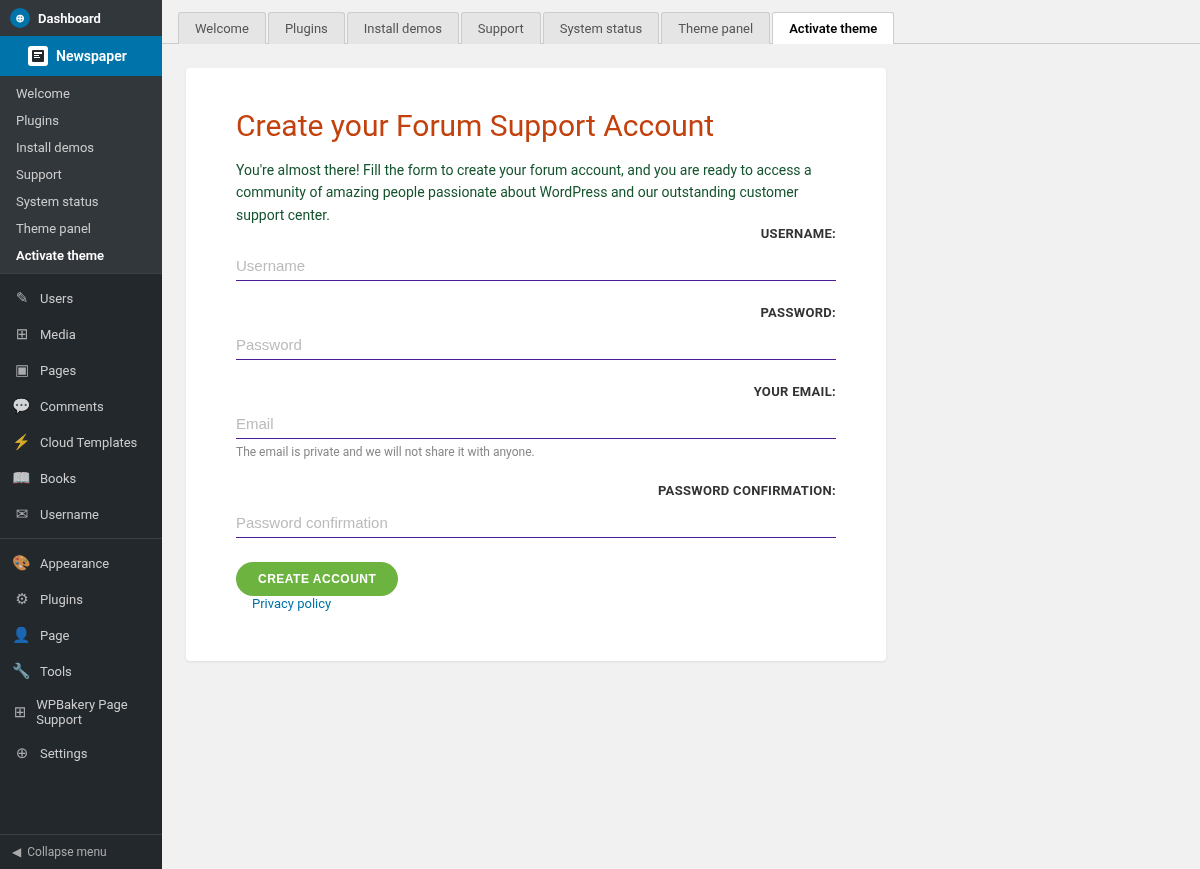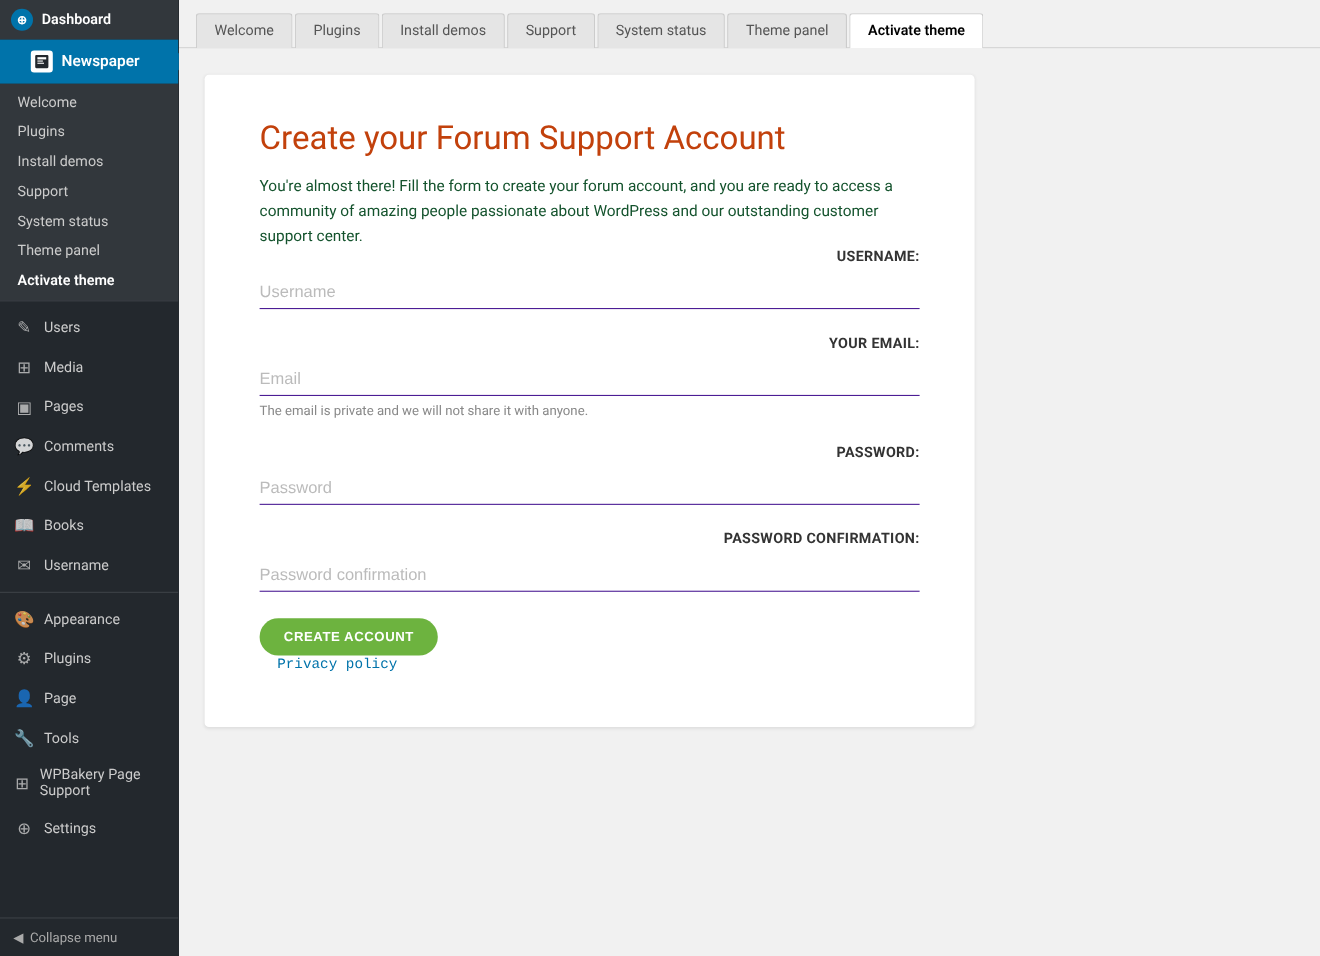--- a/index.html
+++ b/index.html
@@ -208,21 +208,20 @@
       letter-spacing: 0.5px;
       cursor: pointer;
       text-transform: uppercase;
     }
 
     .privacy-link {
       font-size: 13px;
       color: #0073aa;
       text-decoration: none;
       margin-left: 16px;
-      font-family: Liberation Mono, monospace;
     }
 
     .form-actions {
       display: flex;
       align-items: flex-start;
       margin-top: 16px;
       flex-direction: column;
     }
   </style>
 </head>
@@ -351,31 +350,31 @@
     <div class="card">
       <h1 class="card-title">Create your Forum Support Account</h1>
       <p class="card-subtitle">You're almost there! Fill the form to create your forum account, and you are ready to access a community of amazing people passionate about WordPress and our outstanding customer support center.</p>
 
       <div class="form-group">
         <label class="form-label">USERNAME:</label>
         <input class="form-input" type="text" placeholder="Username" style="">
       </div>
 
       <div class="form-group">
+        <label class="form-label">PASSWORD:</label>
+        <input class="form-input" type="password" placeholder="Password" style="">
+      </div>
+
+      <div class="form-group">
         <label class="form-label">YOUR EMAIL:</label>
         <input class="form-input" type="email" placeholder="Email" style="">
         <p class="form-hint">The email is private and we will not share it with anyone.</p>
       </div>
 
       <div class="form-group">
-        <label class="form-label">PASSWORD:</label>
-        <input class="form-input" type="password" placeholder="Password" style="">
-      </div>
-
-      <div class="form-group">
         <label class="form-label">PASSWORD CONFIRMATION:</label>
         <input class="form-input" type="password" placeholder="Password confirmation" style="">
       </div>
 
       <div class="form-actions">
         <button class="btn-create">CREATE ACCOUNT</button>
         <a href="#" class="privacy-link">Privacy policy</a>
       </div>
     </div>
   </div>

